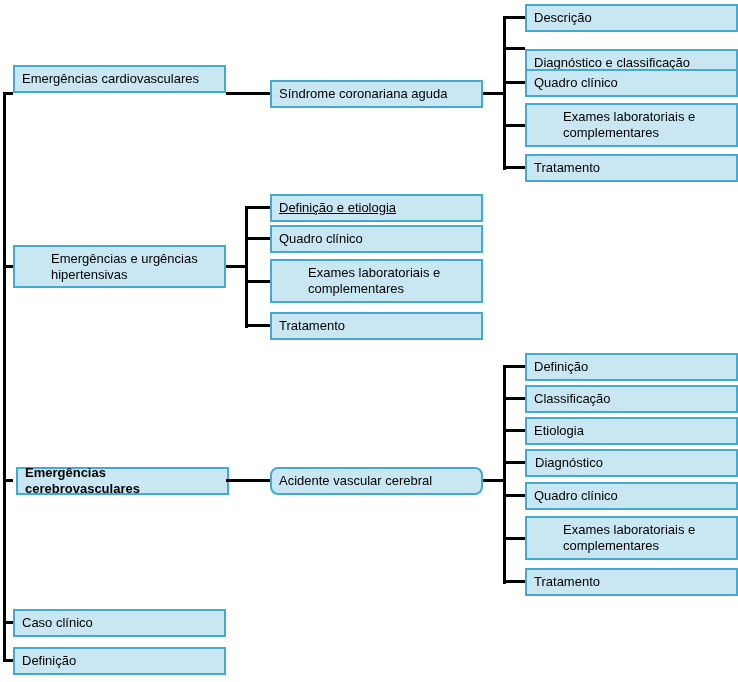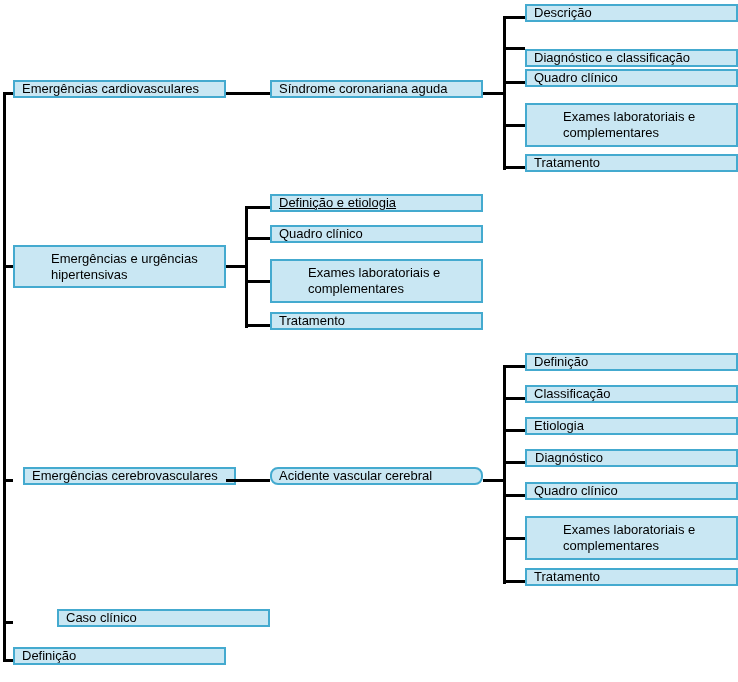--- a/index.html
+++ b/index.html
@@ -18,21 +18,21 @@
     position: relative;
     width: 738px;
     height: 682px;
     background: var(--bg);
     overflow: hidden;
   }
   .node {
     position: absolute;
     box-sizing: border-box;
     width: 213px;
-    height: 18px;
+    height: 28px;
     background: var(--box-fill);
     border: 2px solid var(--box-border);
     display: flex;
     align-items: center;
     padding-left: 7px;
     padding-right: 4px;
     font-size: 13px;
     line-height: 16px;
     color: #000;
   }
@@ -53,24 +53,24 @@
 
 <div class="canvas">
 
   <div class="v-line" style="left:3px; top:92px; height:570px;"></div>
   <div class="h-line" style="left:3px; top:92px; width:10px;"></div>
   <div class="h-line" style="left:3px; top:265px; width:10px;"></div>
   <div class="h-line" style="left:3px; top:479px; width:10px;"></div>
   <div class="h-line" style="left:3px; top:621px; width:10px;"></div>
   <div class="h-line" style="left:3px; top:659px; width:10px;"></div>
 
-  <div class="node" style="left:13px; top:80px;">Emergências cardiovasculares</div>
+  <div class="node" style="left:13px; top:65px;">Emergências cardiovasculares</div>
   <div class="node node--tall" style="left:13px; top:245px; height:43px;">Emergências e urgências hipertensivas</div>
-  <div class="node" style="left:23px; top:467px;">Emergências cerebrovasculares</div>
-  <div class="node" style="left:13px; top:609px;margin-left:44px;">Caso clínico</div>
+  <div class="node" style="left:16px; top:467px;font-weight:bold;">Emergências cerebrovasculares</div>
+  <div class="node" style="left:13px; top:609px;">Caso clínico</div>
   <div class="node" style="left:13px; top:647px;">Definição</div>
 
   <div class="h-line" style="left:226px; top:92px; width:44px;"></div>
   <div class="node" style="left:270px; top:80px;">Síndrome coronariana aguda</div>
 
   <div class="h-line" style="left:483px; top:92px; width:22px;"></div>
   <div class="v-line" style="left:503px; top:16px; height:154px;"></div>
   <div class="h-line" style="left:503px; top:16px; width:22px;"></div>
   <div class="h-line" style="left:503px; top:47px; width:22px;"></div>
   <div class="h-line" style="left:503px; top:81px; width:22px;"></div>

